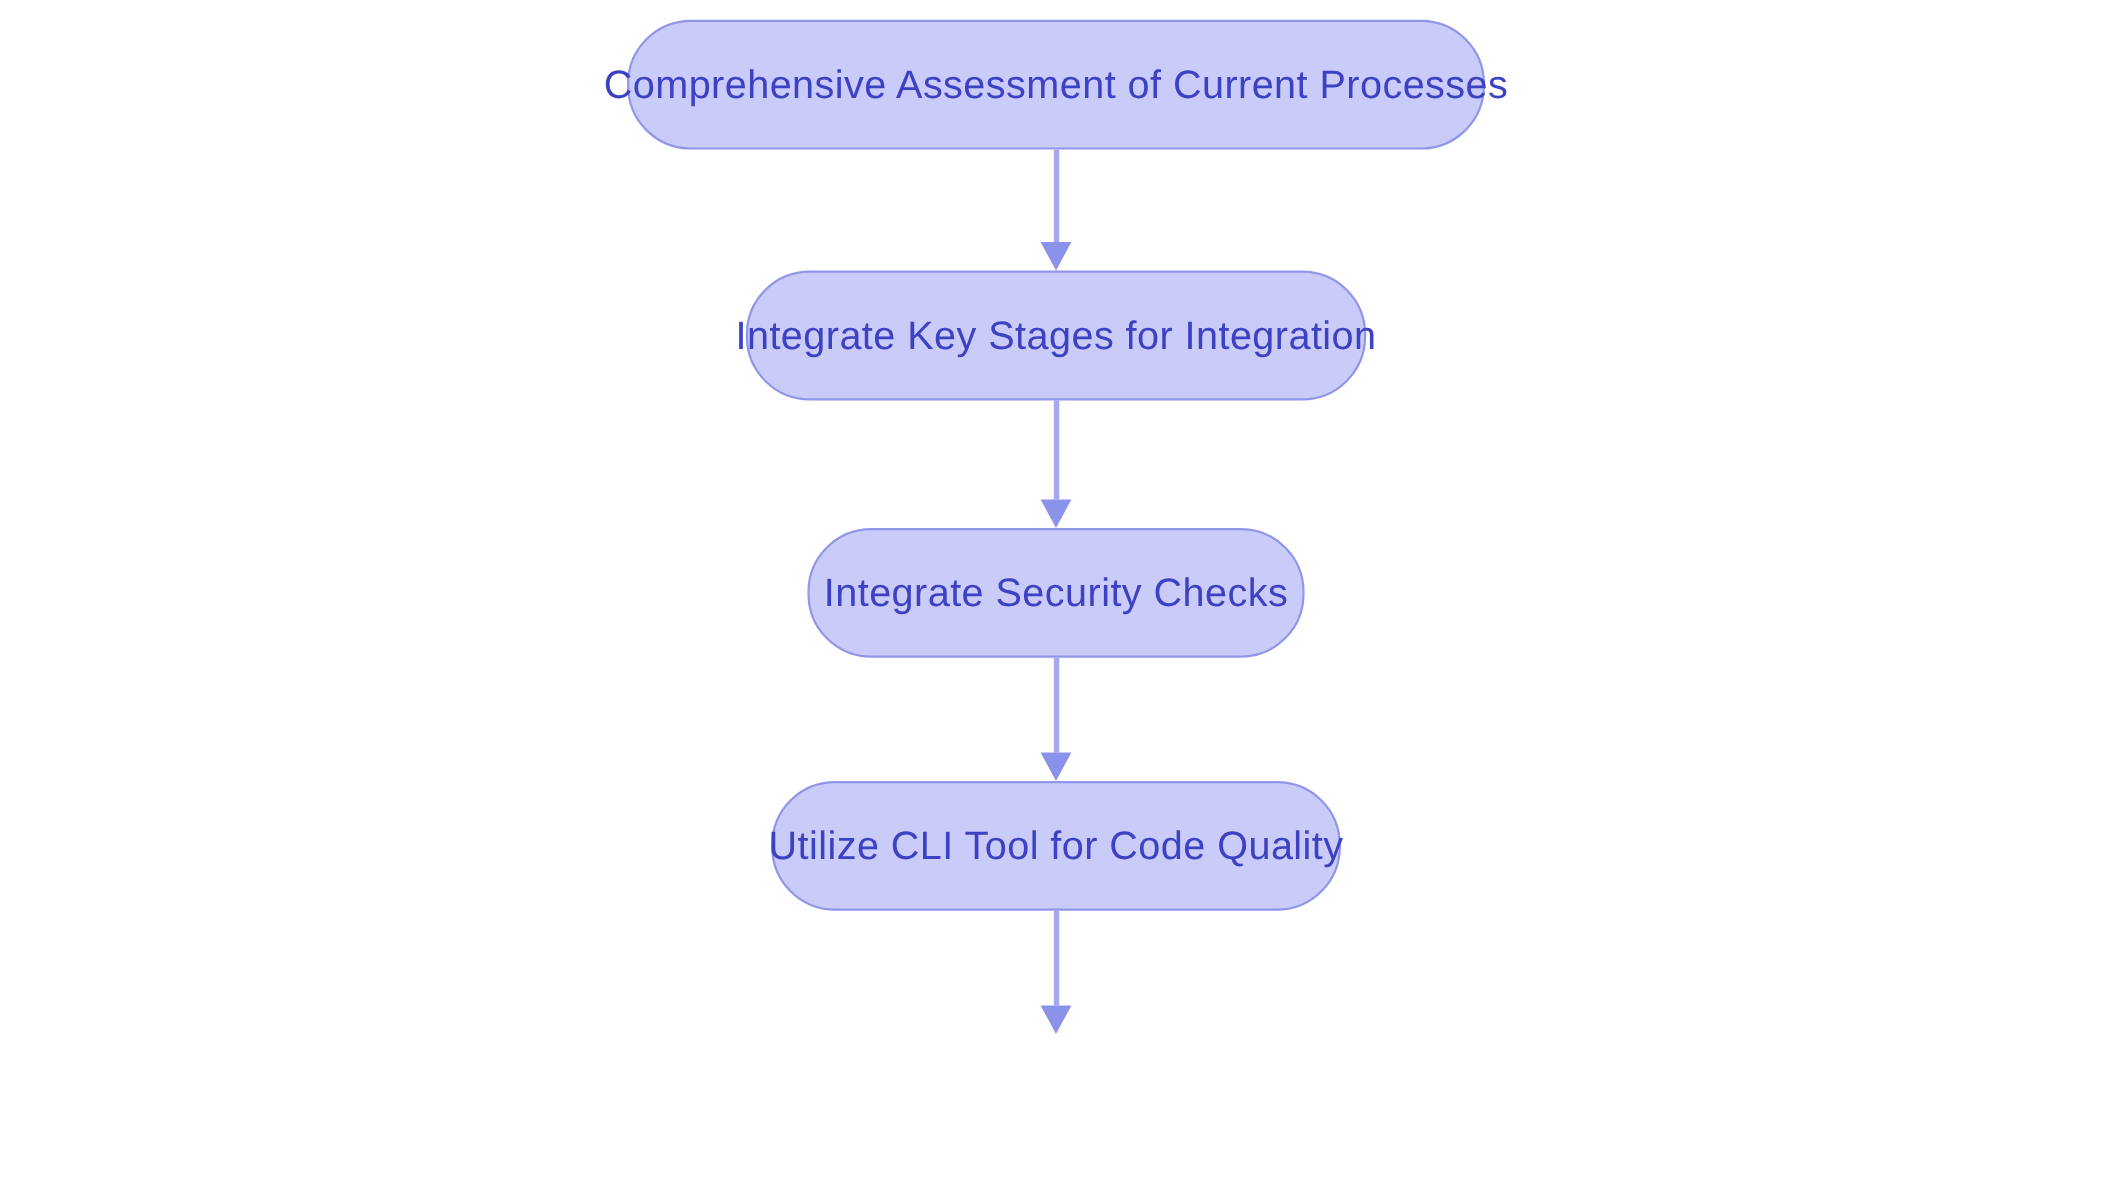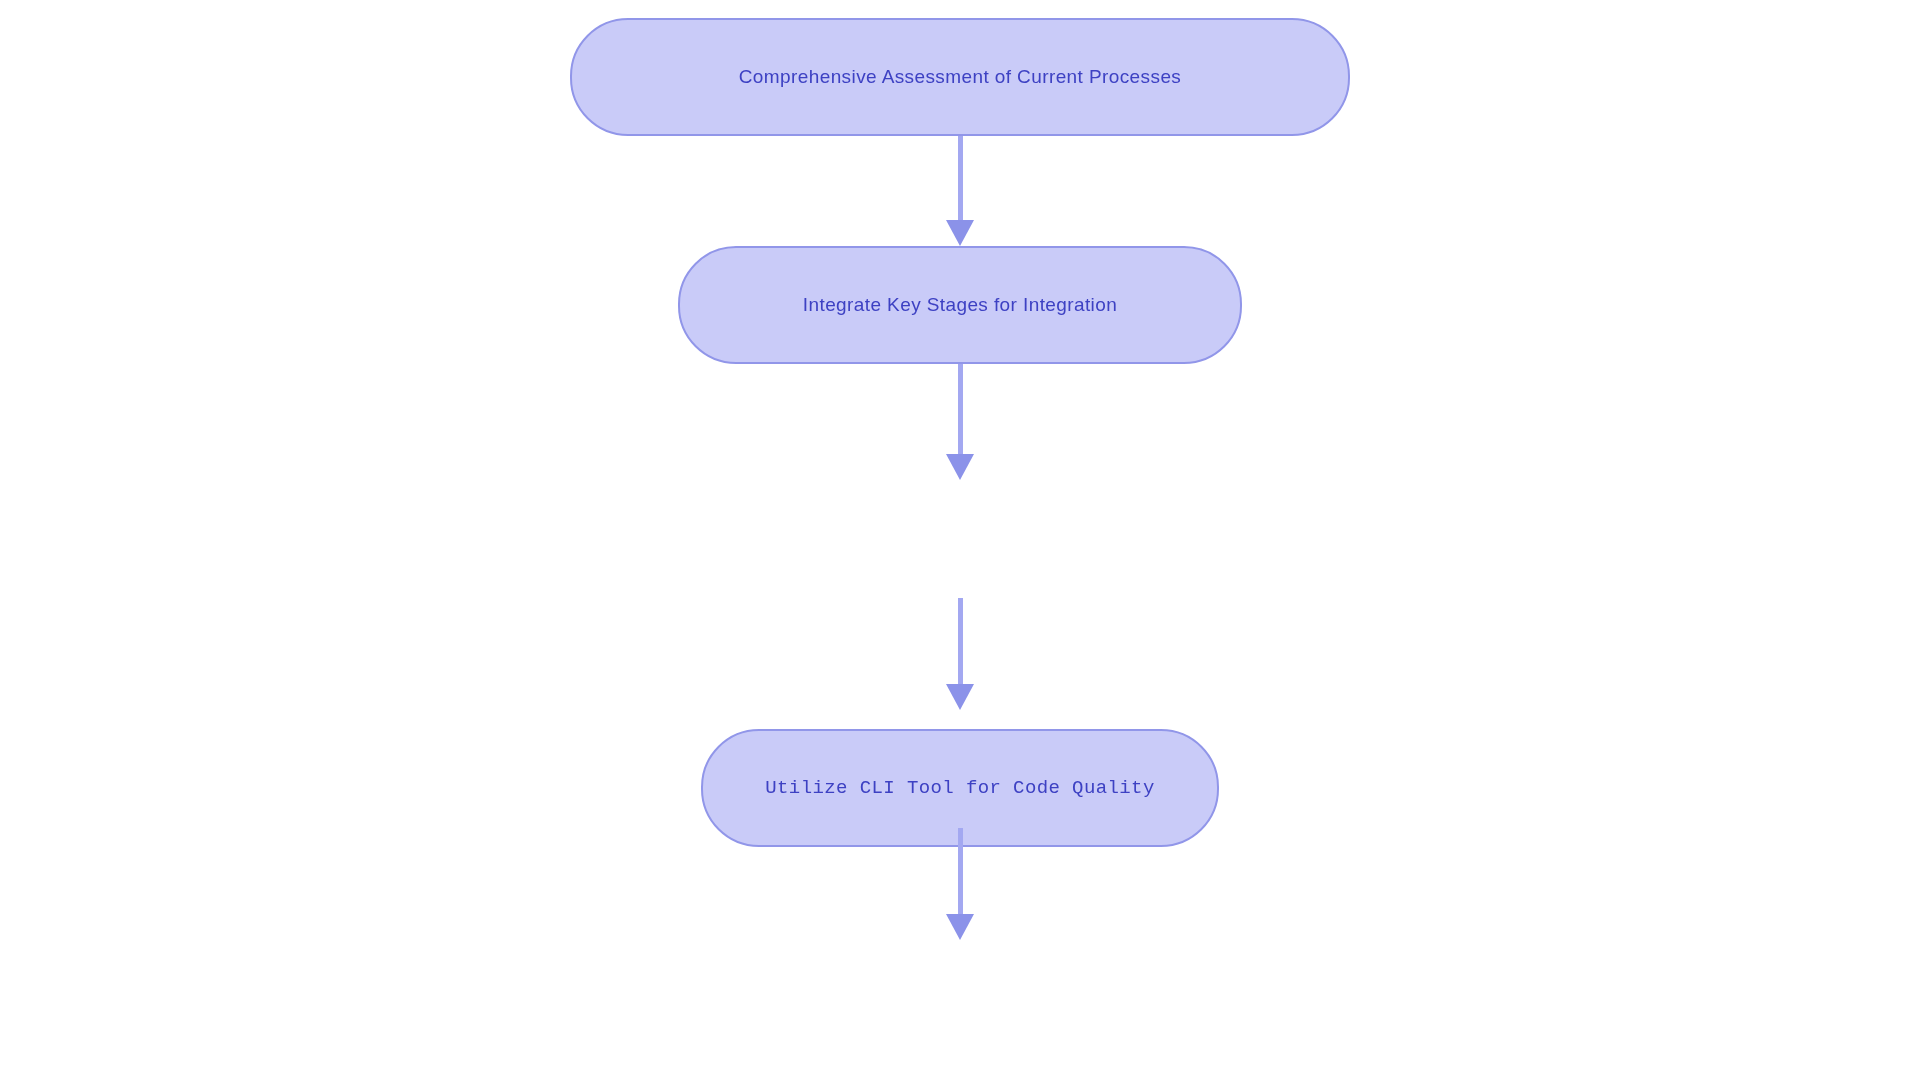--- a/index.html
+++ b/index.html
@@ -24,21 +24,21 @@
     background: var(--node-fill, #c9cbf8);
     border: 2px solid var(--node-border, #9196e9);
     border-radius: 58px;
     display: flex;
     align-items: center;
     justify-content: center;
     text-align: center;
   }
   .flow-node .node-label {
     color: var(--node-text, #3d41c3);
-    font-size: 19px;
+    font-size: 36px;
     font-weight: 500;
     letter-spacing: 0.4px;
     white-space: nowrap;
   }
   .edge {
     position: absolute;
     left: 50%;
     transform: translateX(-50%);
     display: flex;
     flex-direction: column;
@@ -73,27 +73,30 @@
 
   <div class="flow-node" style="top: 246px; width: 564px;">
     <span class="node-label">Integrate Key Stages for Integration</span>
   </div>
 
   <div class="edge" style="top: 364px; height: 116px;">
     <div class="edge-line"></div>
     <div class="edge-arrowhead"></div>
   </div>
 
+  <div class="flow-node" style="top: 480px; width: 452px;">
+    <span class="node-label">Integrate Security Checks</span>
+  </div>
 
   <div class="edge" style="top: 598px; height: 112px;">
     <div class="edge-line"></div>
     <div class="edge-arrowhead"></div>
   </div>
 
-  <div class="flow-node" style="top: 729px; width: 518px; font-family: Liberation Mono, monospace;">
+  <div class="flow-node" style="top: 710px; width: 518px;">
     <span class="node-label">Utilize CLI Tool for Code Quality</span>
   </div>
 
   <div class="edge" style="top: 828px; height: 112px;">
     <div class="edge-line"></div>
     <div class="edge-arrowhead"></div>
   </div>
 
 
 </div>

